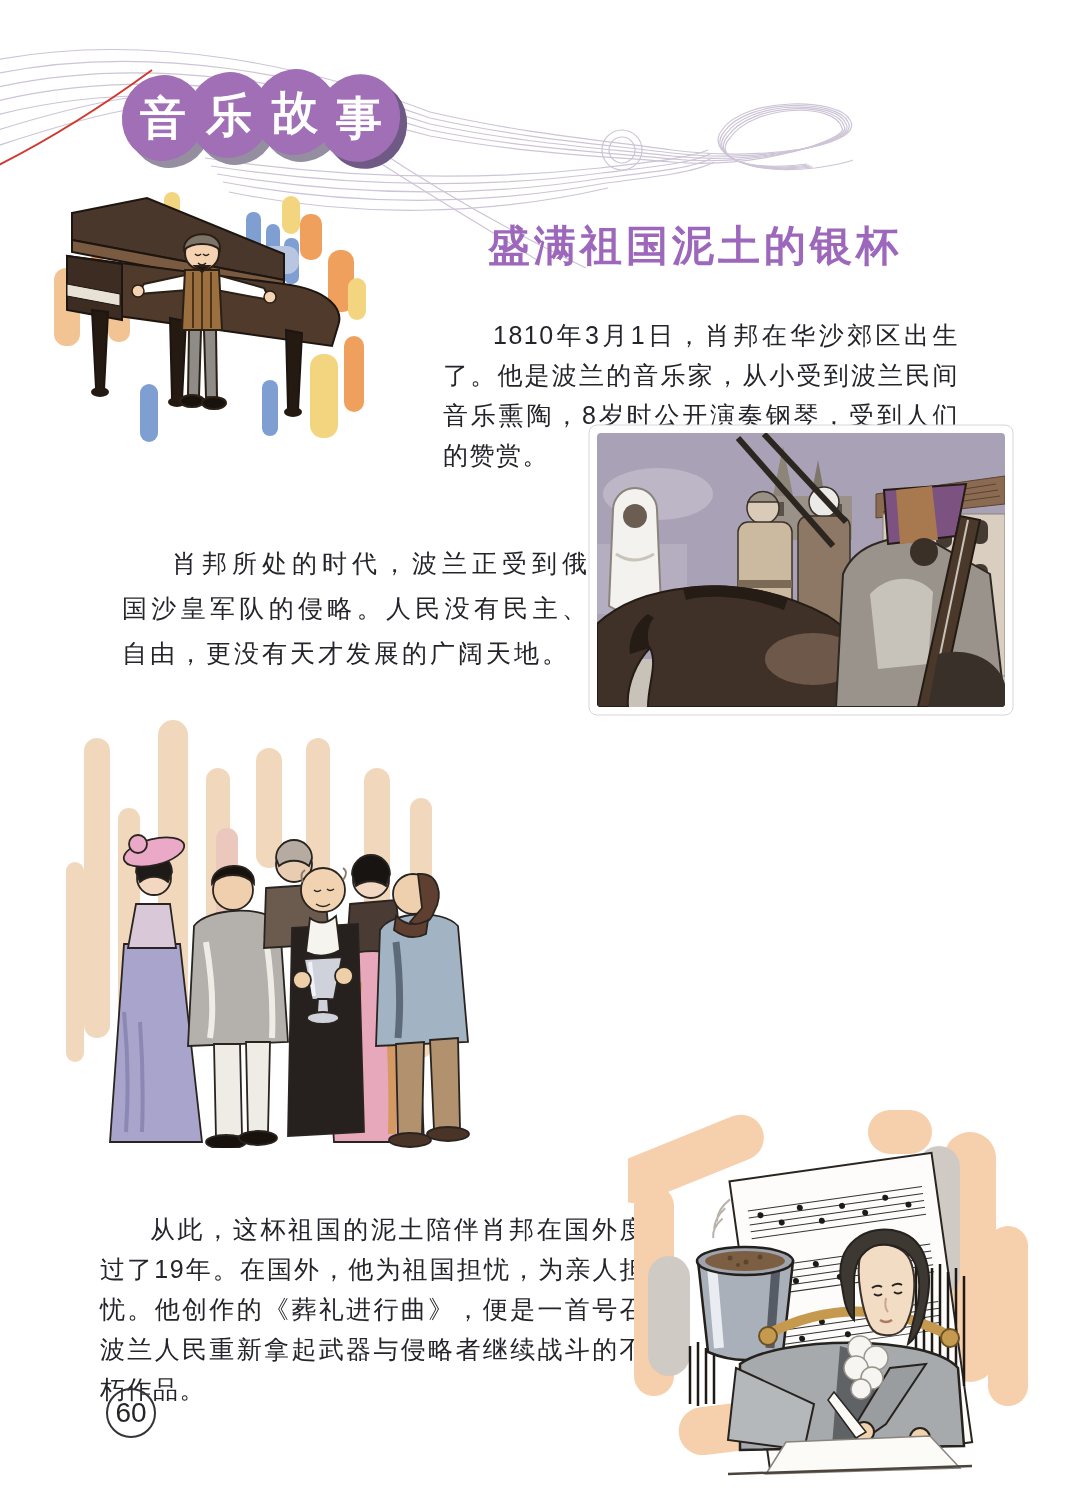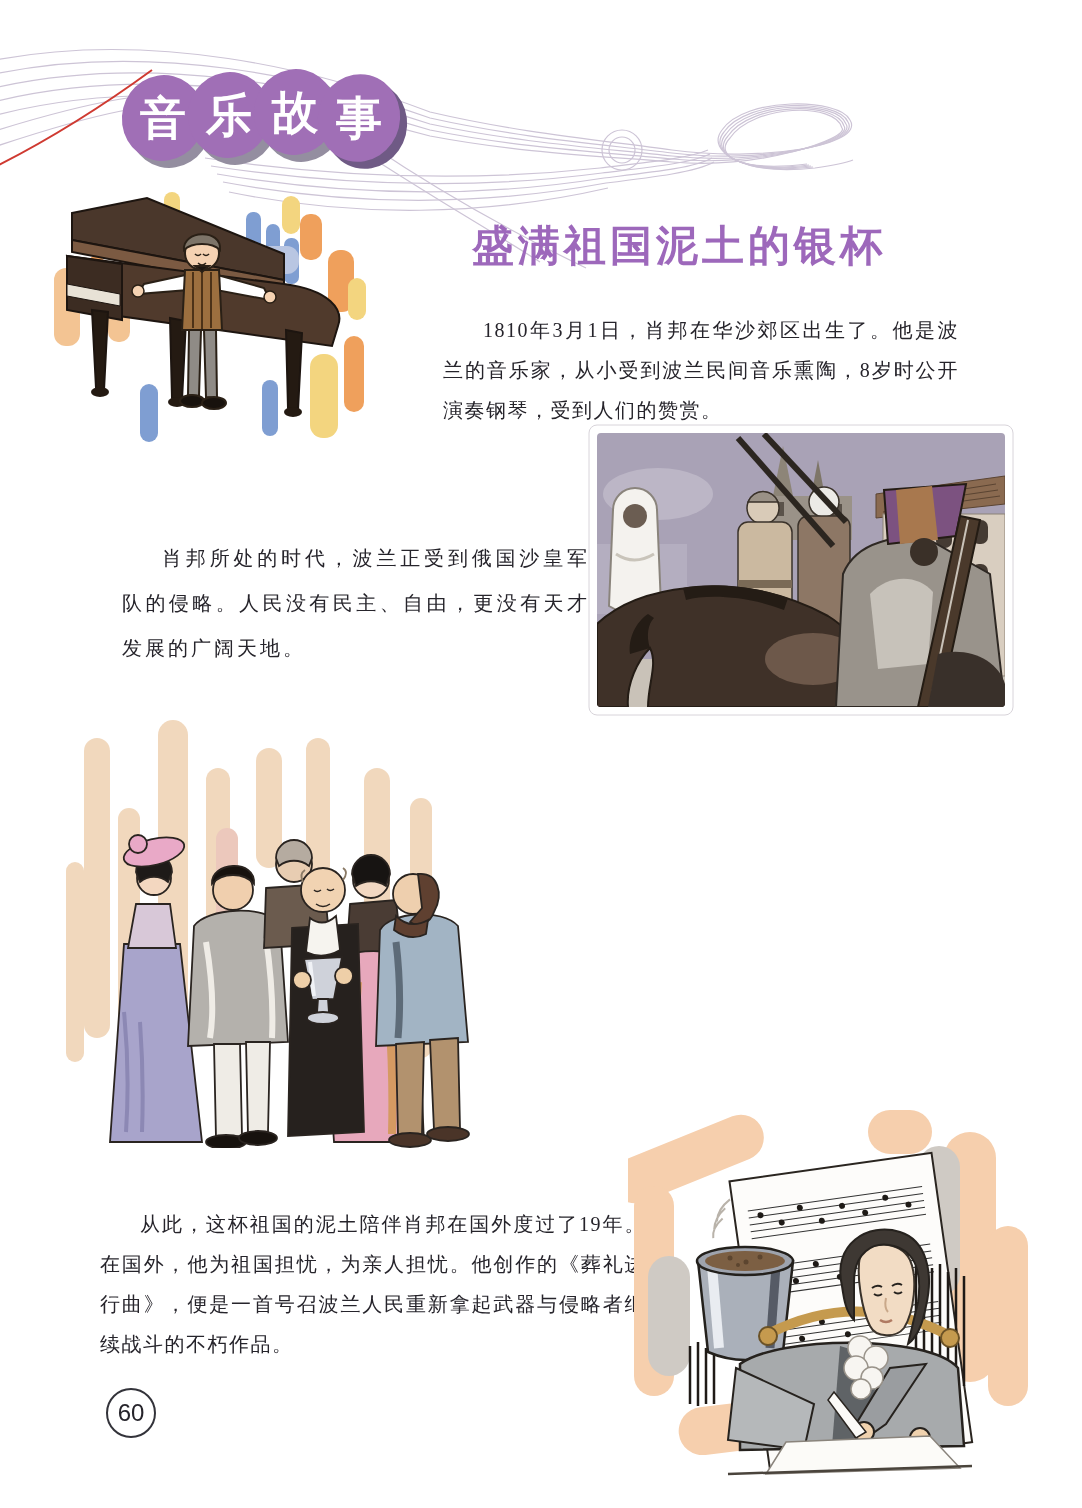--- a/index.html
+++ b/index.html
@@ -1,29 +1,29 @@
 <!DOCTYPE html>
 <html><head>
 <meta charset="utf-8">
 <style>
   html,body{margin:0;padding:0;background:#ffffff;}
   #page{position:relative;width:1082px;height:1508px;background:#fff;overflow:hidden;
         font-family:"Liberation Serif", serif;}
   .abs{position:absolute;}
-  .body-text{position:absolute;color:#26242b;font-size:20px;text-align:justify;
-             text-indent:2em;font-family:Liberation Serif, serif;}
+  .body-text{position:absolute;color:#26242b;font-size:25px;text-align:justify;
+             text-indent:2em;font-family:Liberation Sans, sans-serif;}
   .p1{left:443px;top:290px;width:516px;line-height:40px;letter-spacing:1.5px;}
   .p2{left:122px;top:516px;width:468px;line-height:45px;letter-spacing:3px;}
   .p3{left:478px;top:897px;width:514px;line-height:40px;letter-spacing:2px;}
   .p4{left:100px;top:1184px;width:546px;line-height:40px;letter-spacing:1.5px;}
-  .title{position:absolute;left:472px;top:218px;font-size:42px;font-weight:bold;
+  .title{position:absolute;left:488px;top:218px;font-size:42px;font-weight:bold;
          color:#9d68bb;letter-spacing:4px;font-family:"Liberation Sans", sans-serif;}
   .page-num{position:absolute;left:106px;top:1388px;width:46px;height:46px;
             border:2px solid #33333a;border-radius:50%;display:flex;align-items:center;
-            justify-content:center;font-size:24px;color:#26242b;
+            justify-content:center;font-size:28px;color:#26242b;
             font-family:"Liberation Sans", sans-serif;}
   svg{display:block;}
 </style>
 </head>
 <body>
 
 <div id="page">
 
   <svg class="abs" style="left:0;top:0;" width="1082" height="640" viewBox="0 0 1082 640">
     <g fill="none" stroke="#cdc4d6" stroke-width="1.2">

